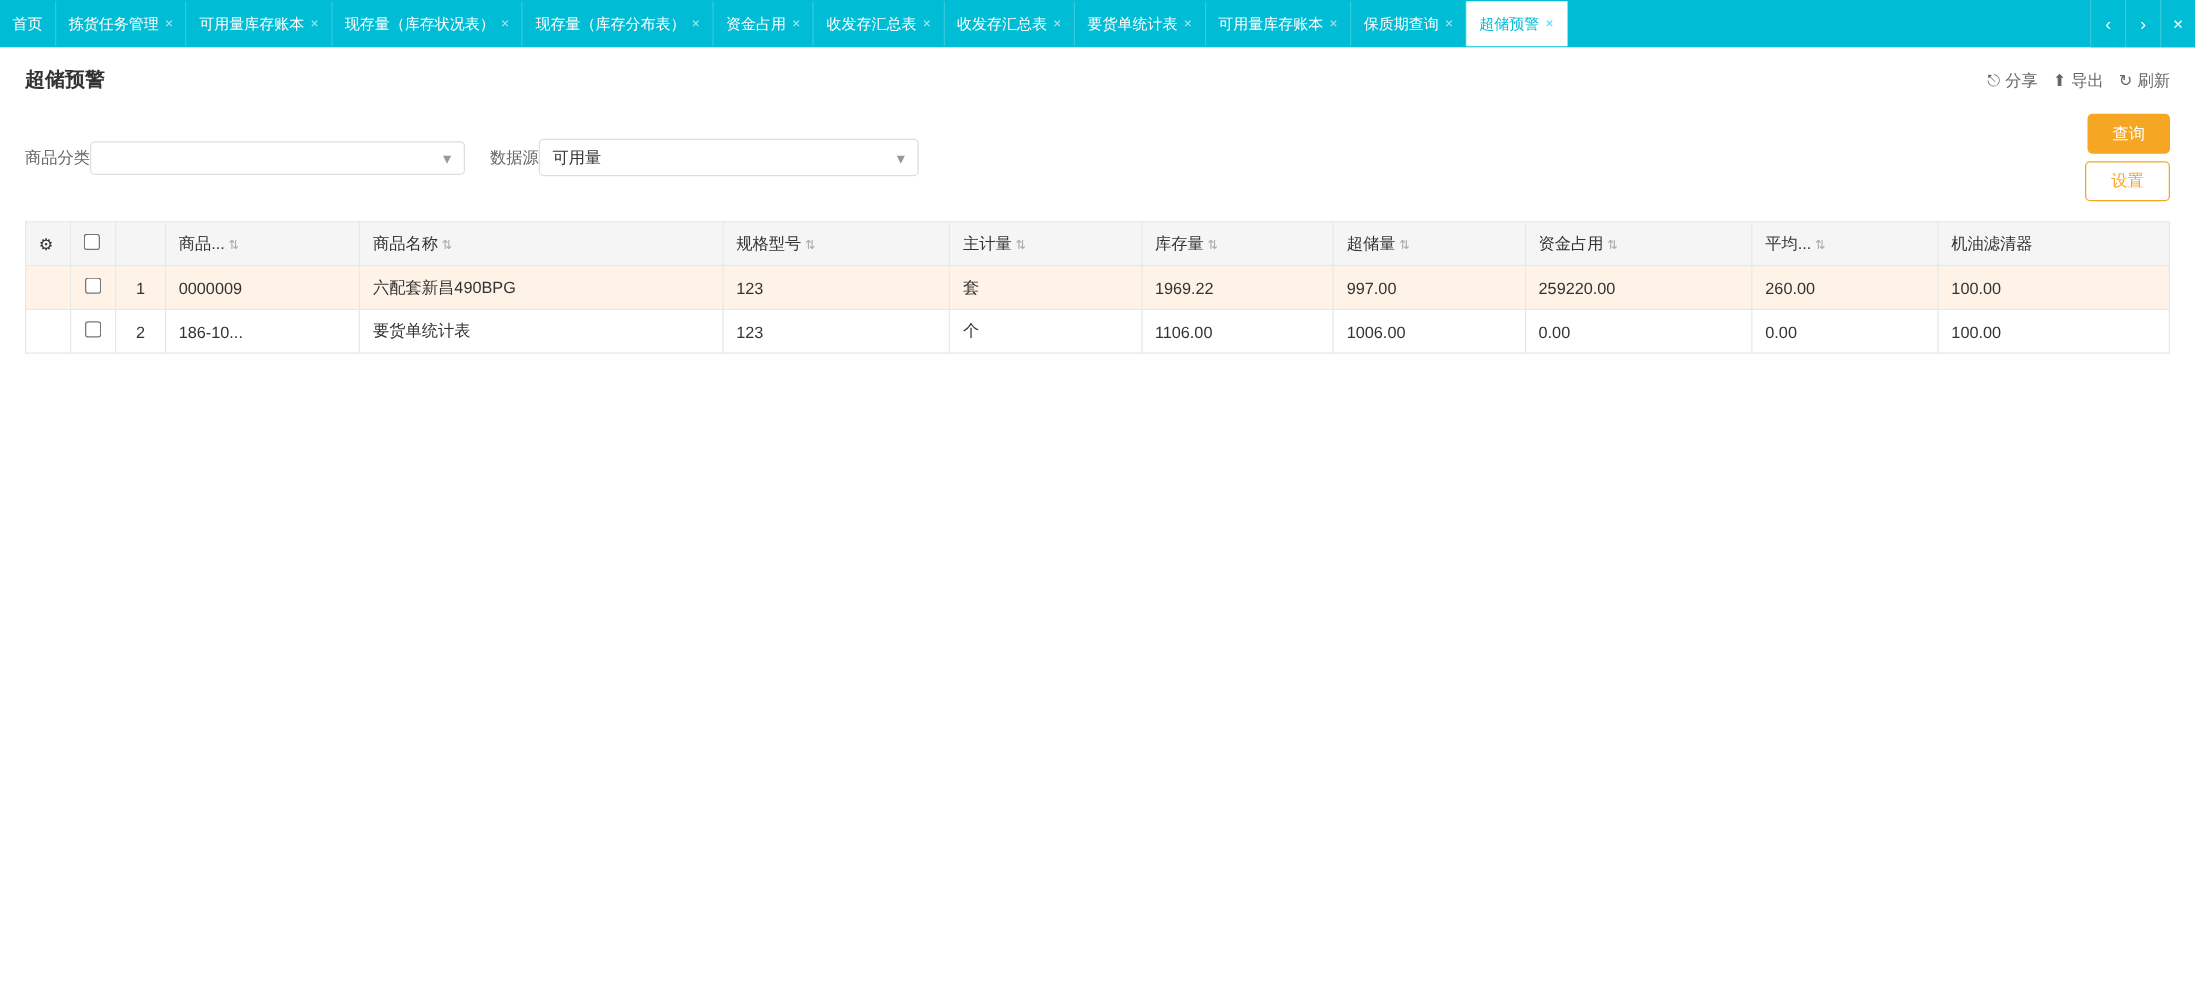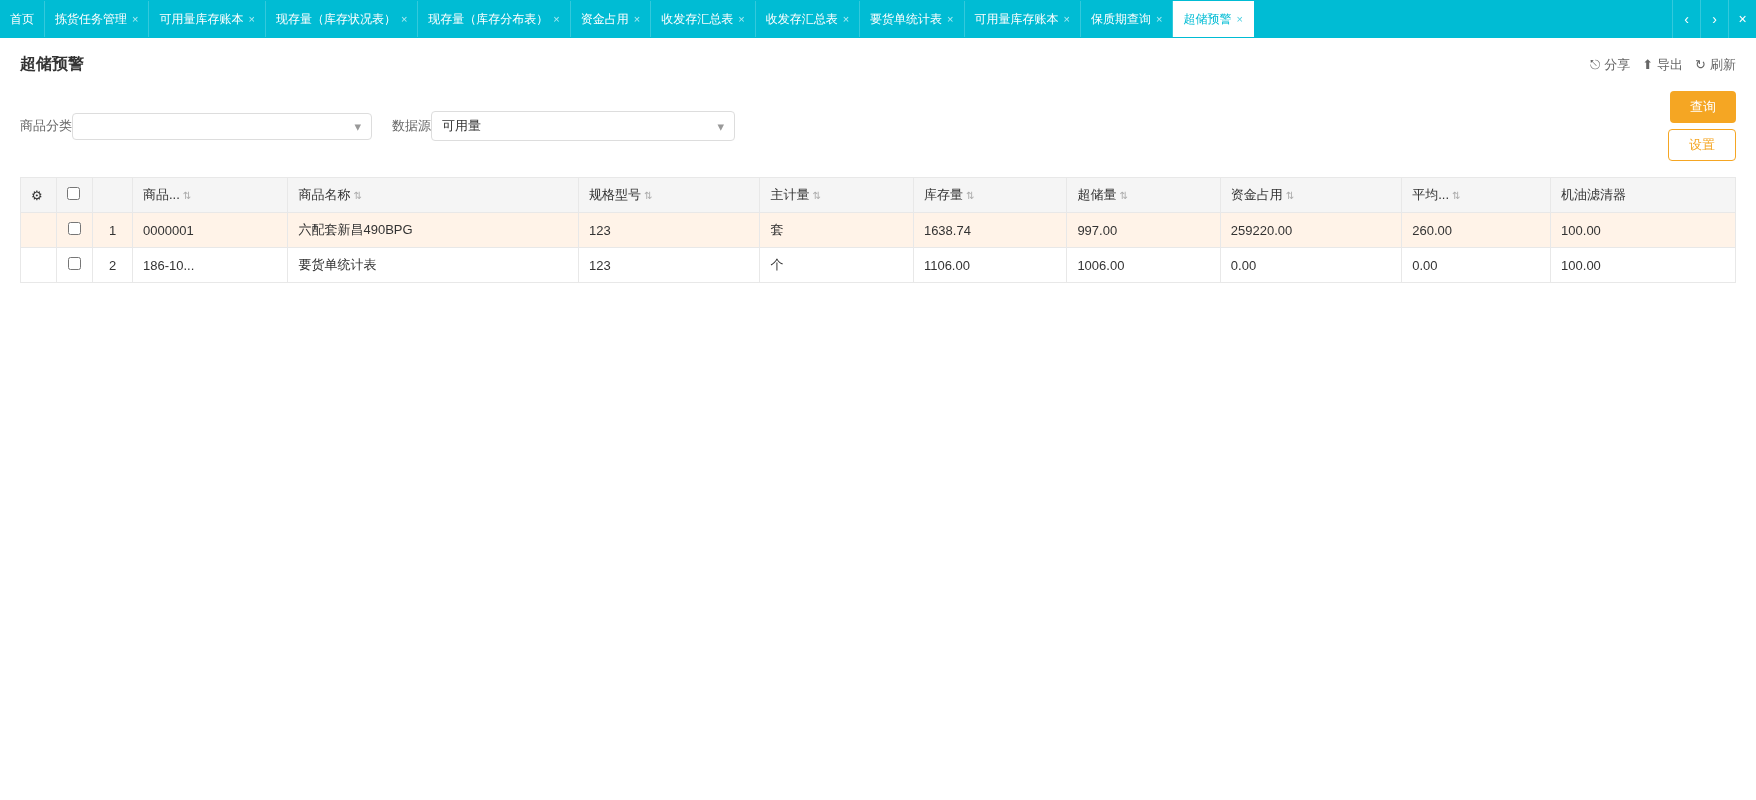--- a/index.html
+++ b/index.html
@@ -321,25 +321,25 @@
         <th>机油滤清器</th>
       </tr>
     </thead>
     <tbody id="table-body">
     <tr class="row-highlighted">
       <td class="col-checkbox"></td>
       <td class="col-checkbox">
         <input type="checkbox" style="">
       </td>
       <td class="row-num">1</td>
-      <td>0000001</td>
+      <td>0000009</td>
       <td>六配套新昌490BPG</td>
       <td>123</td>
       <td>套</td>
-      <td>1638.74</td>
+      <td>1969.22</td>
       <td>997.00</td>
       <td>259220.00</td>
       <td>260.00</td>
       <td>100.00</td>
     </tr>
         <tr class="row-normal">
       <td class="col-checkbox"></td>
       <td class="col-checkbox">
         <input type="checkbox" style="">
       </td>

